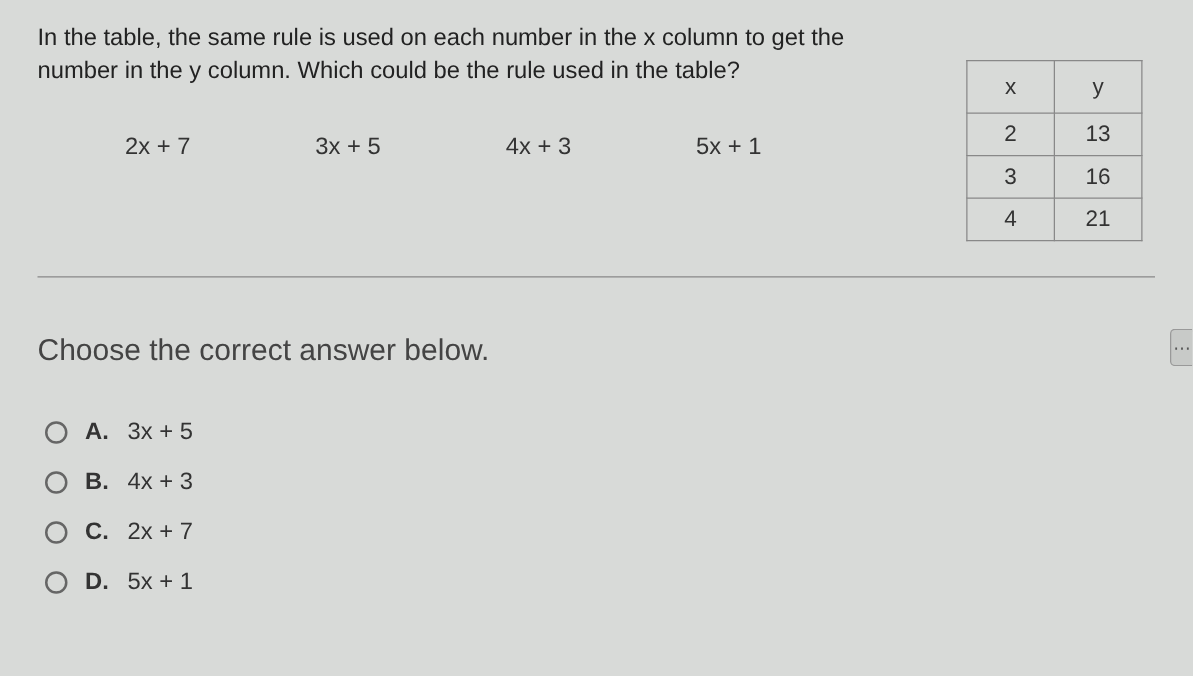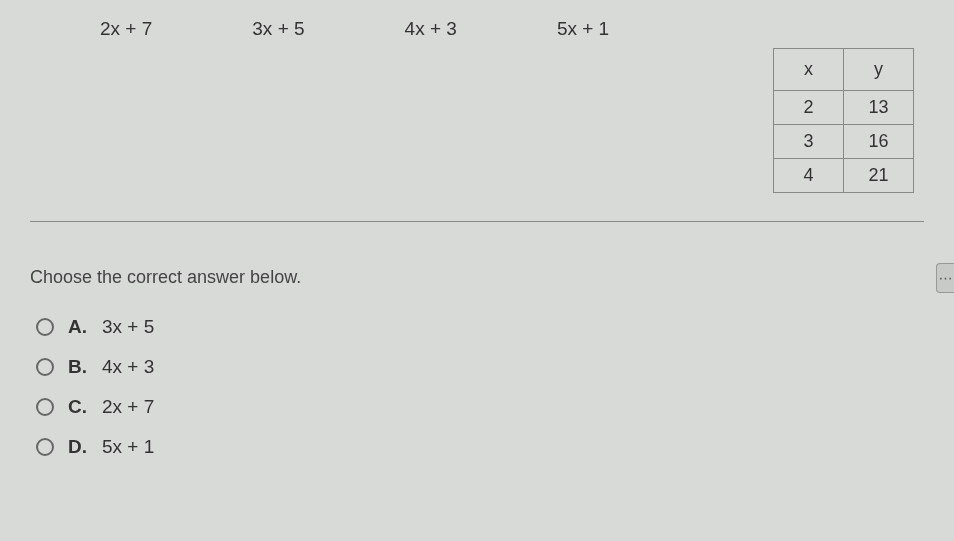--- a/index.html
+++ b/index.html
@@ -76,23 +76,23 @@
       display: flex;
       align-items: center;
       justify-content: center;
       font-size: 14px;
       color: #555;
     }
     .answer-section {
       margin-top: 45px;
     }
     .answer-prompt {
-      font-size: 18px;
+      font-size: 24px;
       color: #444;
-      margin-bottom: 28px;
+      margin-bottom: 40px;
     }
     .options {
       padding-left: 6px;
     }
     .option-row {
       display: flex;
       align-items: center;
       margin-bottom: 18px;
       font-size: 19px;
       color: #333;
@@ -109,20 +109,21 @@
       font-weight: bold;
       margin-right: 14px;
       width: 20px;
     }
   </style>
 </head>
 <body>
 
 <div class="top-section">
   <div class="question-area">
+    <p class="question-text">In the table, the same rule is used on each number in the x column to get the number in the y column. Which could be the rule used in the table?</p>
     <div class="expressions-row">
       <span>2x + 7</span>
       <span>3x + 5</span>
       <span>4x + 3</span>
       <span>5x + 1</span>
     </div>
   </div>
   <table class="data-table">
     <tbody>
         <tr>

